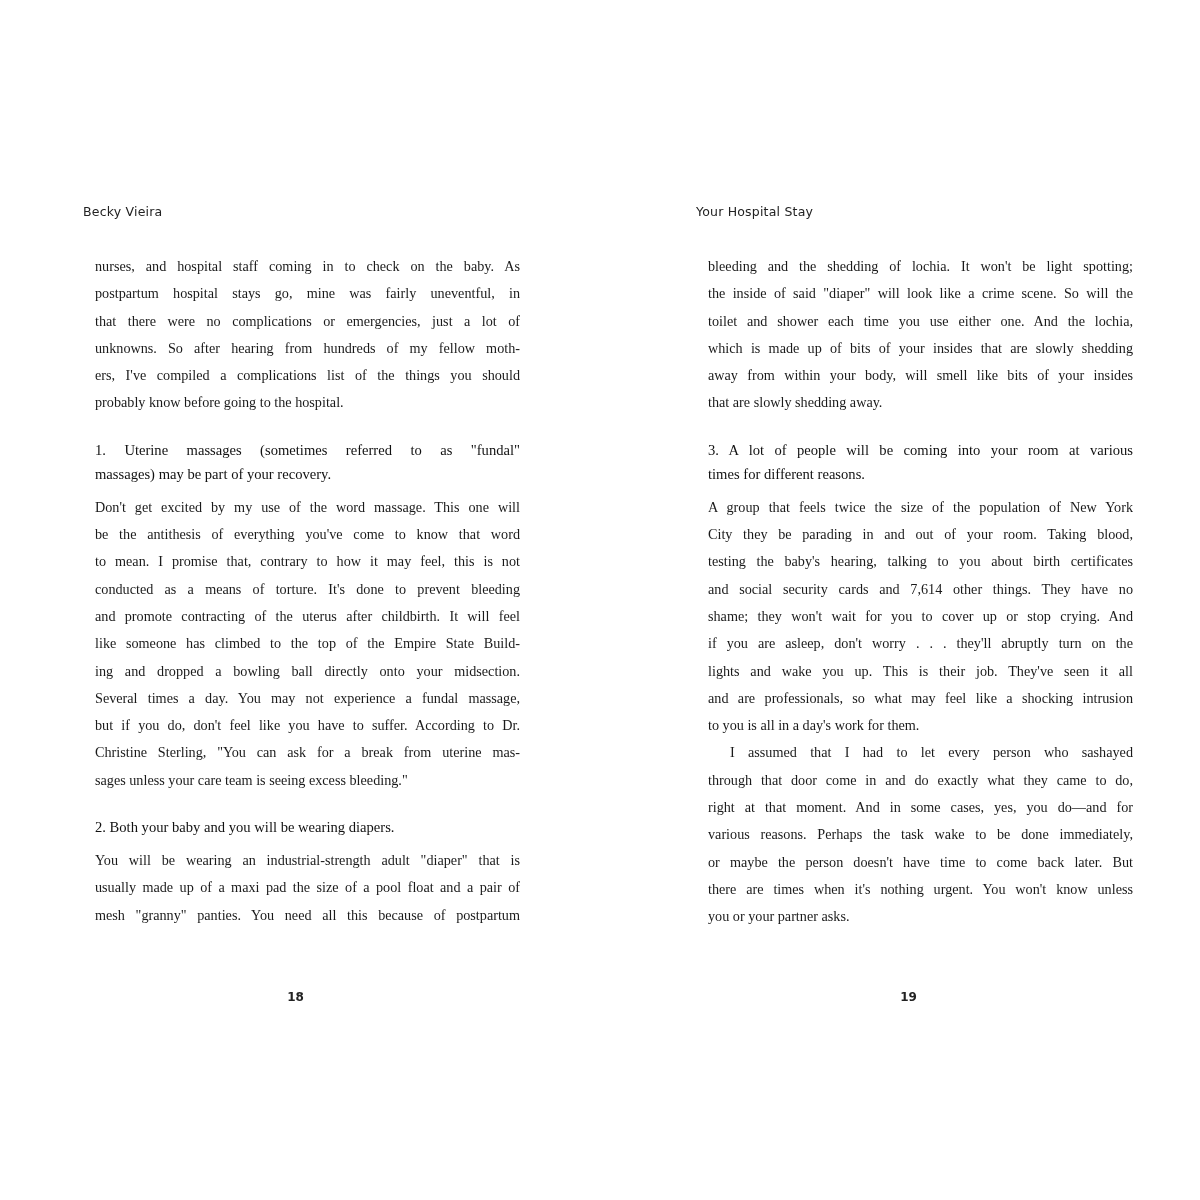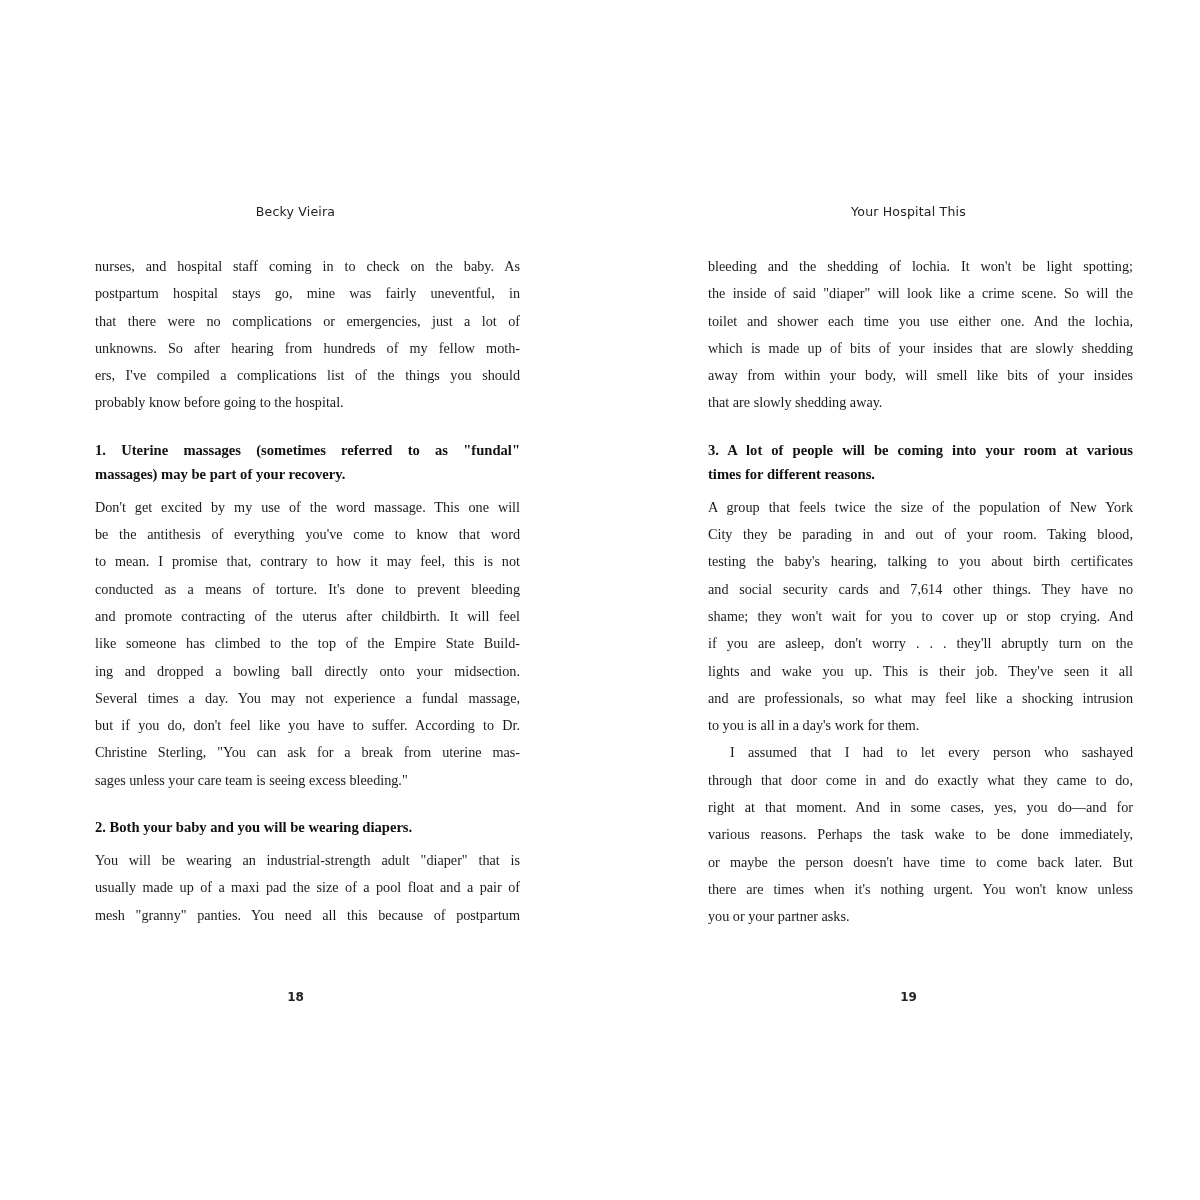--- a/index.html
+++ b/index.html
@@ -20,21 +20,20 @@
       top: 0;
       width: 425px;
     }
     .page.left { left: 83px; }
     .page.right { left: 696px; }
     .running-head {
       position: absolute;
       top: 204px;
       left: 0;
       width: 425px;
-      text-align: center;
       font-family: "DejaVu Sans", "Liberation Sans", sans-serif;
       font-size: 12.5px;
       letter-spacing: 0.2px;
       color: #222;
     }
     .body-text {
       position: absolute;
       top: 256px;
       left: 12px;
       width: 425px;
@@ -51,21 +50,21 @@
     .line.last {
       text-align-last: left;
     }
     .line.indent {
       text-indent: 22px;
     }
     .heading-line {
       height: 24px;
       line-height: 20px;
       font-size: 14.6px;
-      font-weight: bold;
+      font-weight: normal;
       text-align: justify;
       text-align-last: justify;
       white-space: nowrap;
       overflow: hidden;
       color: #111;
     }
     .heading-line.last { text-align-last: left; }
     .gap-before-heading { height: 20px; }
     .gap-after-heading { height: 9px; }
     .folio {
@@ -122,21 +121,21 @@
     <div>
       <div class="line">You will be wearing an industrial-strength adult "diaper" that is</div>
       <div class="line">usually made up of a maxi pad the size of a pool float and a pair of</div>
       <div class="line">mesh "granny" panties. You need all this because of postpartum</div>
     </div>
   </div>
   <div class="folio">18</div>
 </div>
 
 <div class="page right">
-  <div class="running-head">Your Hospital This</div>
+  <div class="running-head">Your Hospital Stay</div>
   <div class="body-text">
     <div class="line">bleeding and the shedding of lochia. It won't be light spotting;</div>
     <div class="line">the inside of said "diaper" will look like a crime scene. So will the</div>
     <div class="line">toilet and shower each time you use either one. And the lochia,</div>
     <div class="line">which is made up of bits of your insides that are slowly shedding</div>
     <div class="line">away from within your body, will smell like bits of your insides</div>
     <div class="line last">that are slowly shedding away.</div>
 
     <div class="gap-before-heading"></div>
     <div>

